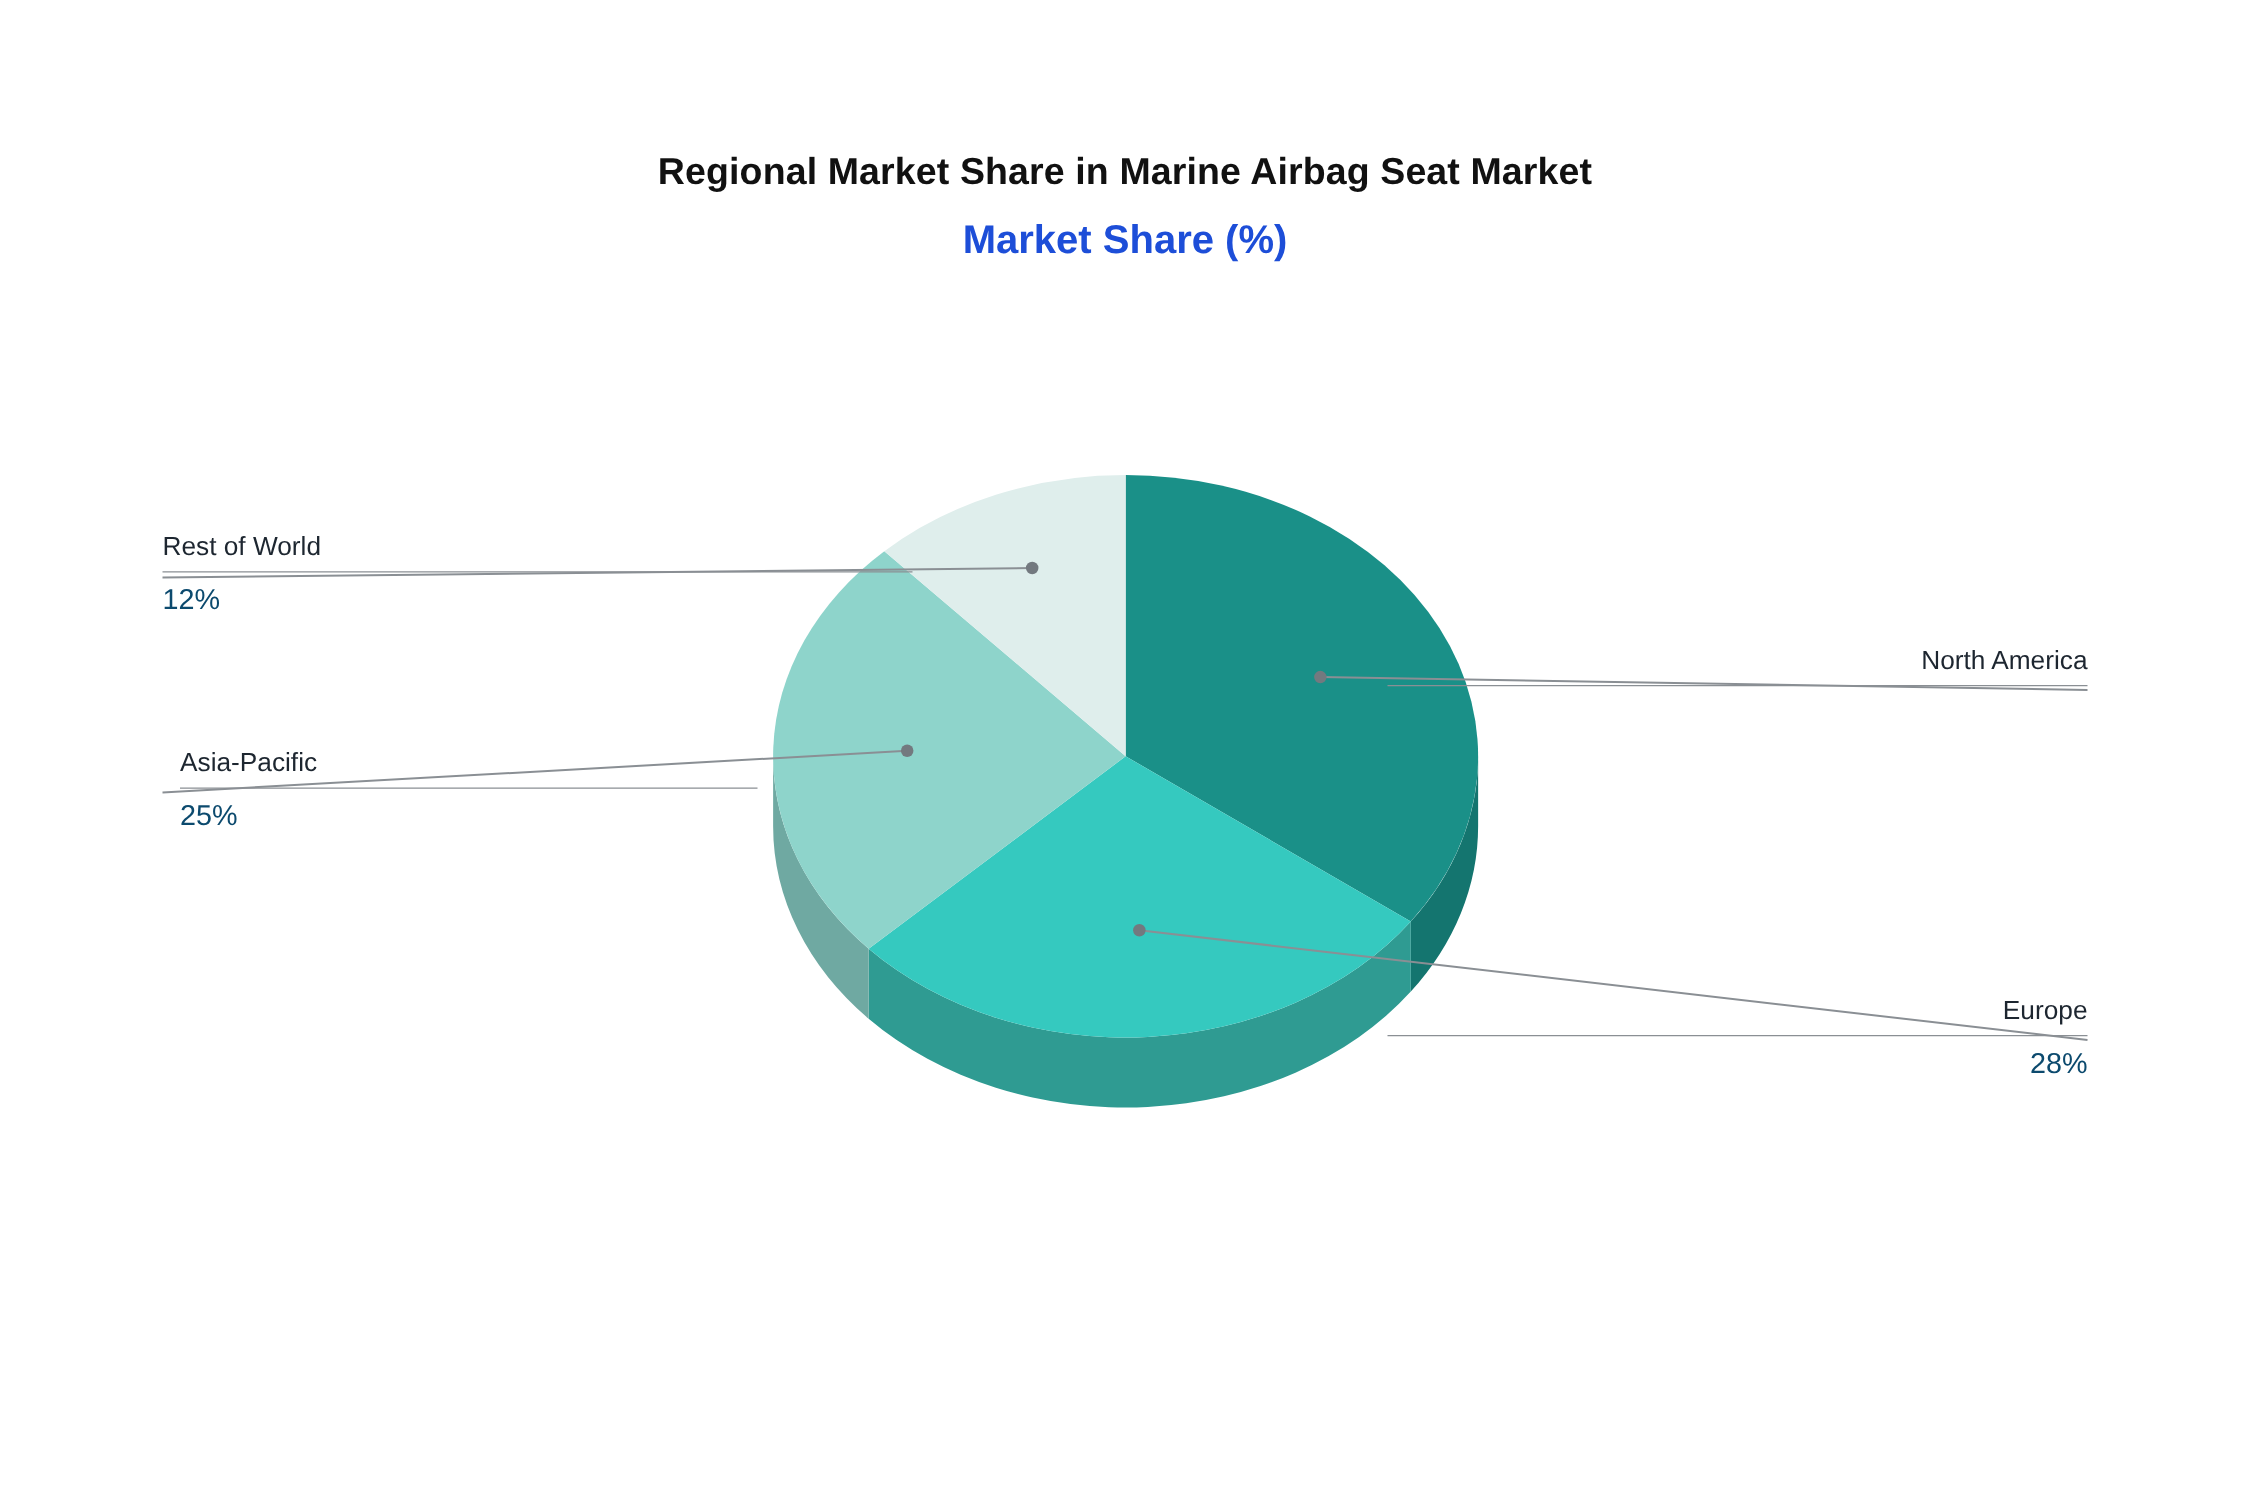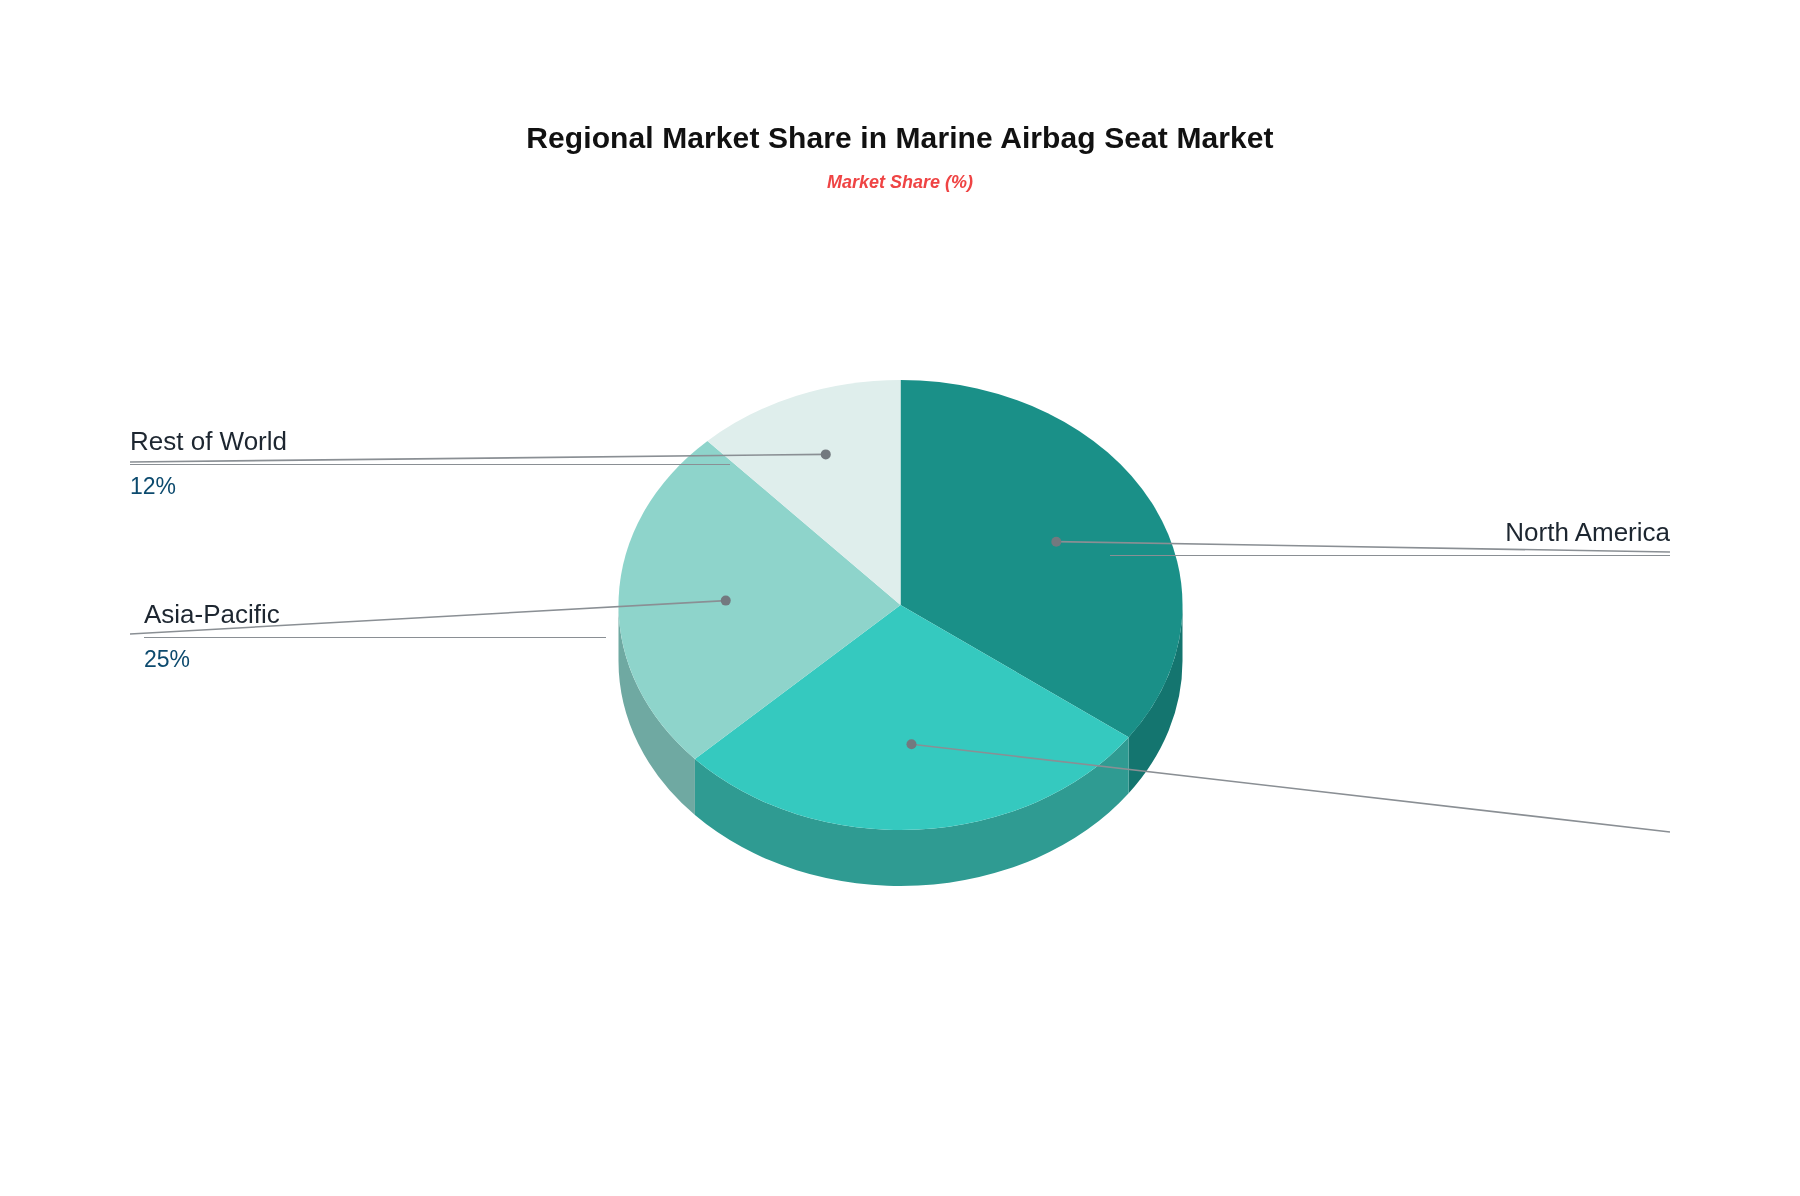--- a/index.html
+++ b/index.html
@@ -33,27 +33,26 @@
   }
   .chart-title {
     font-size: 30px;
     font-weight: bold;
     color: #111111;
     letter-spacing: 0.1px;
     line-height: 1.2;
     margin: 0;
   }
   .chart-subtitle {
-    font-size: 18px;
+    font-size: 32px;
     font-weight: bold;
-    color: #ef4444;
+    color: #1d4ed8;
     margin: 0;
     padding-top: 16px;
     line-height: 1.2;
-    font-style: italic;
   }
 
   
   #pie-wrap {
     position: absolute;
     left: 578px;
     top: 375px;
     width: 645px;
     height: 560px;
   }
@@ -72,21 +71,21 @@
     height: 1196px;
     pointer-events: none;
   }
 
   
   .callout {
     position: absolute;
     width: 390px;
   }
   .callout .cname {
-    font-size: 26px;
+    font-size: 21px;
     color: #1d2630;
     line-height: 1.25;
     padding-bottom: 6px;
     white-space: nowrap;
   }
   .callout .crule {
     height: 1px;
     background: #8a8f94;
     width: 100%;
   }
@@ -191,15 +190,20 @@
     <div class="cname">Asia-Pacific</div>
     <div class="crule"></div>
     <div class="cval">25%</div>
   </div>
 
   <div class="callout right" id="callout-north-america">
     <div class="cname">North America</div>
     <div class="crule"></div>
   </div>
 
+  <div class="callout right" id="callout-europe">
+    <div class="cname">Europe</div>
+    <div class="crule"></div>
+    <div class="cval">28%</div>
+  </div>
 
 
 </div>
 
 </body></html>

